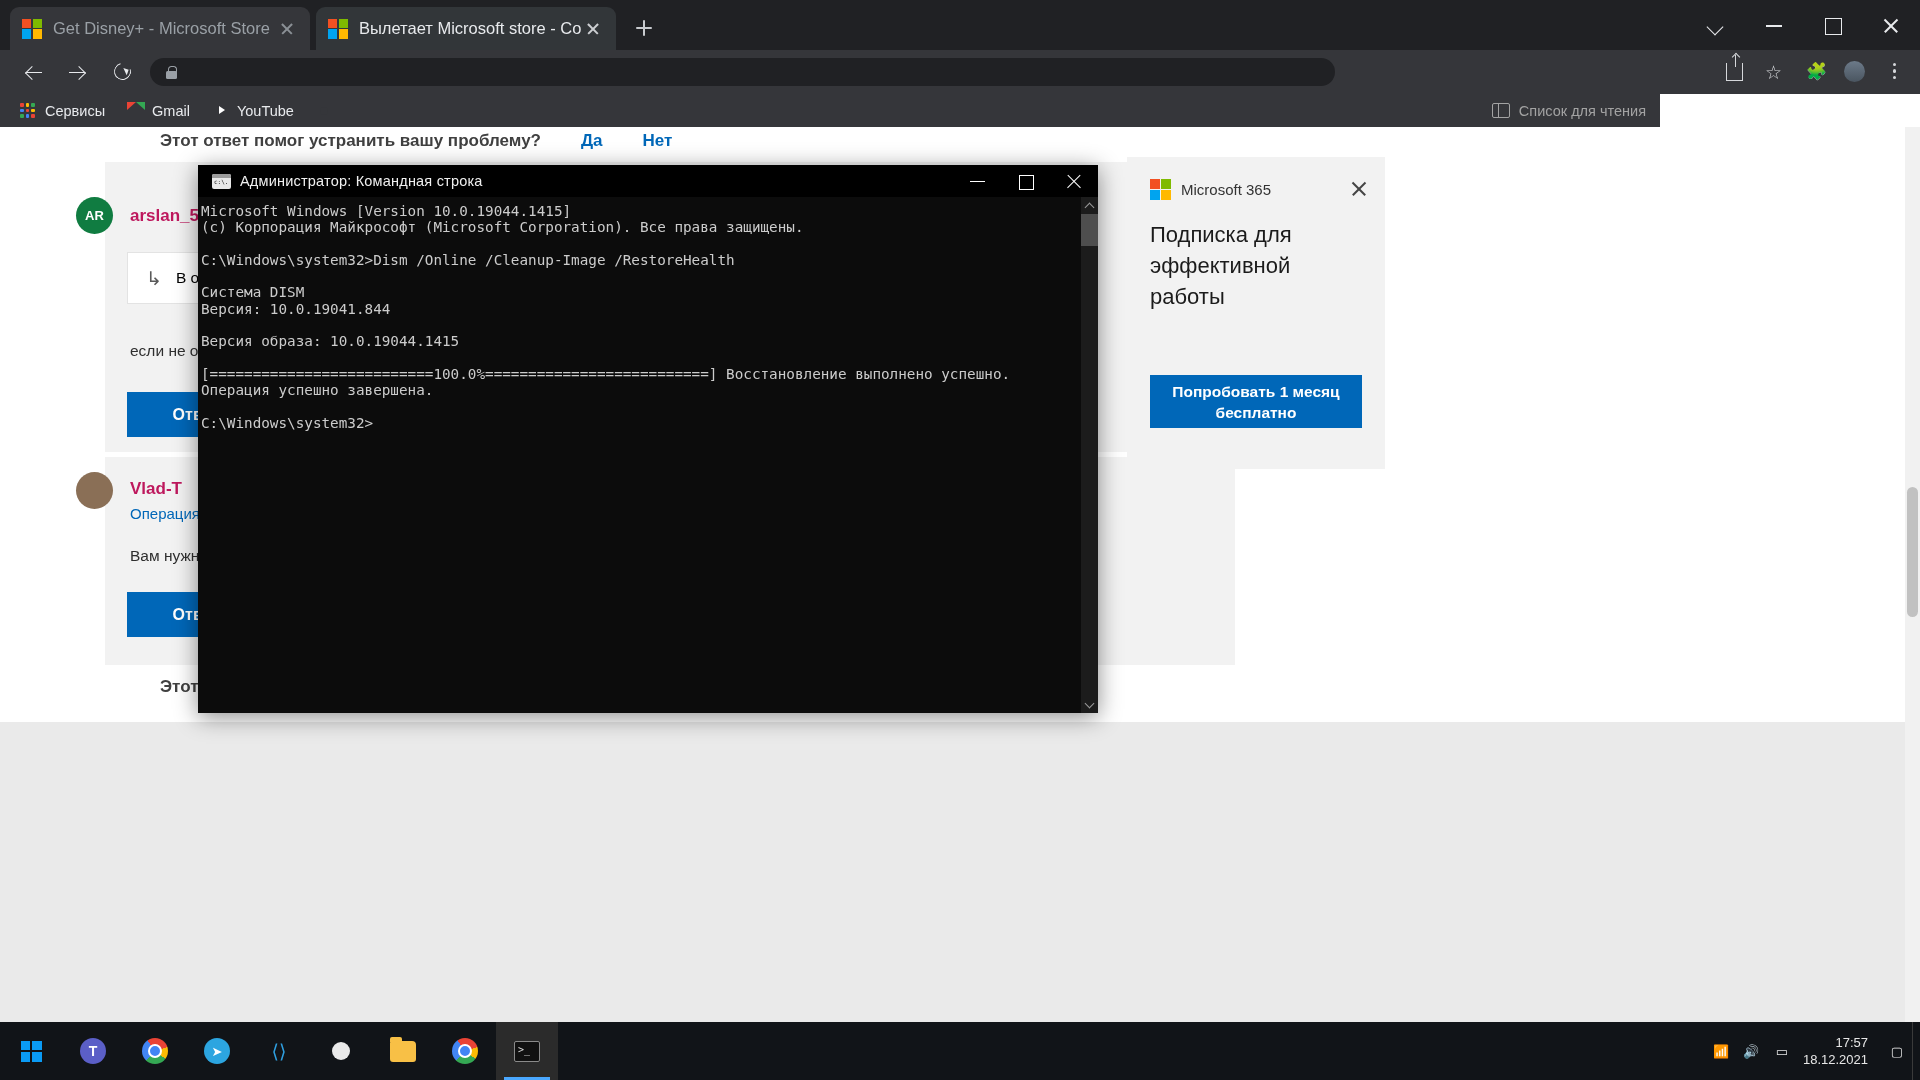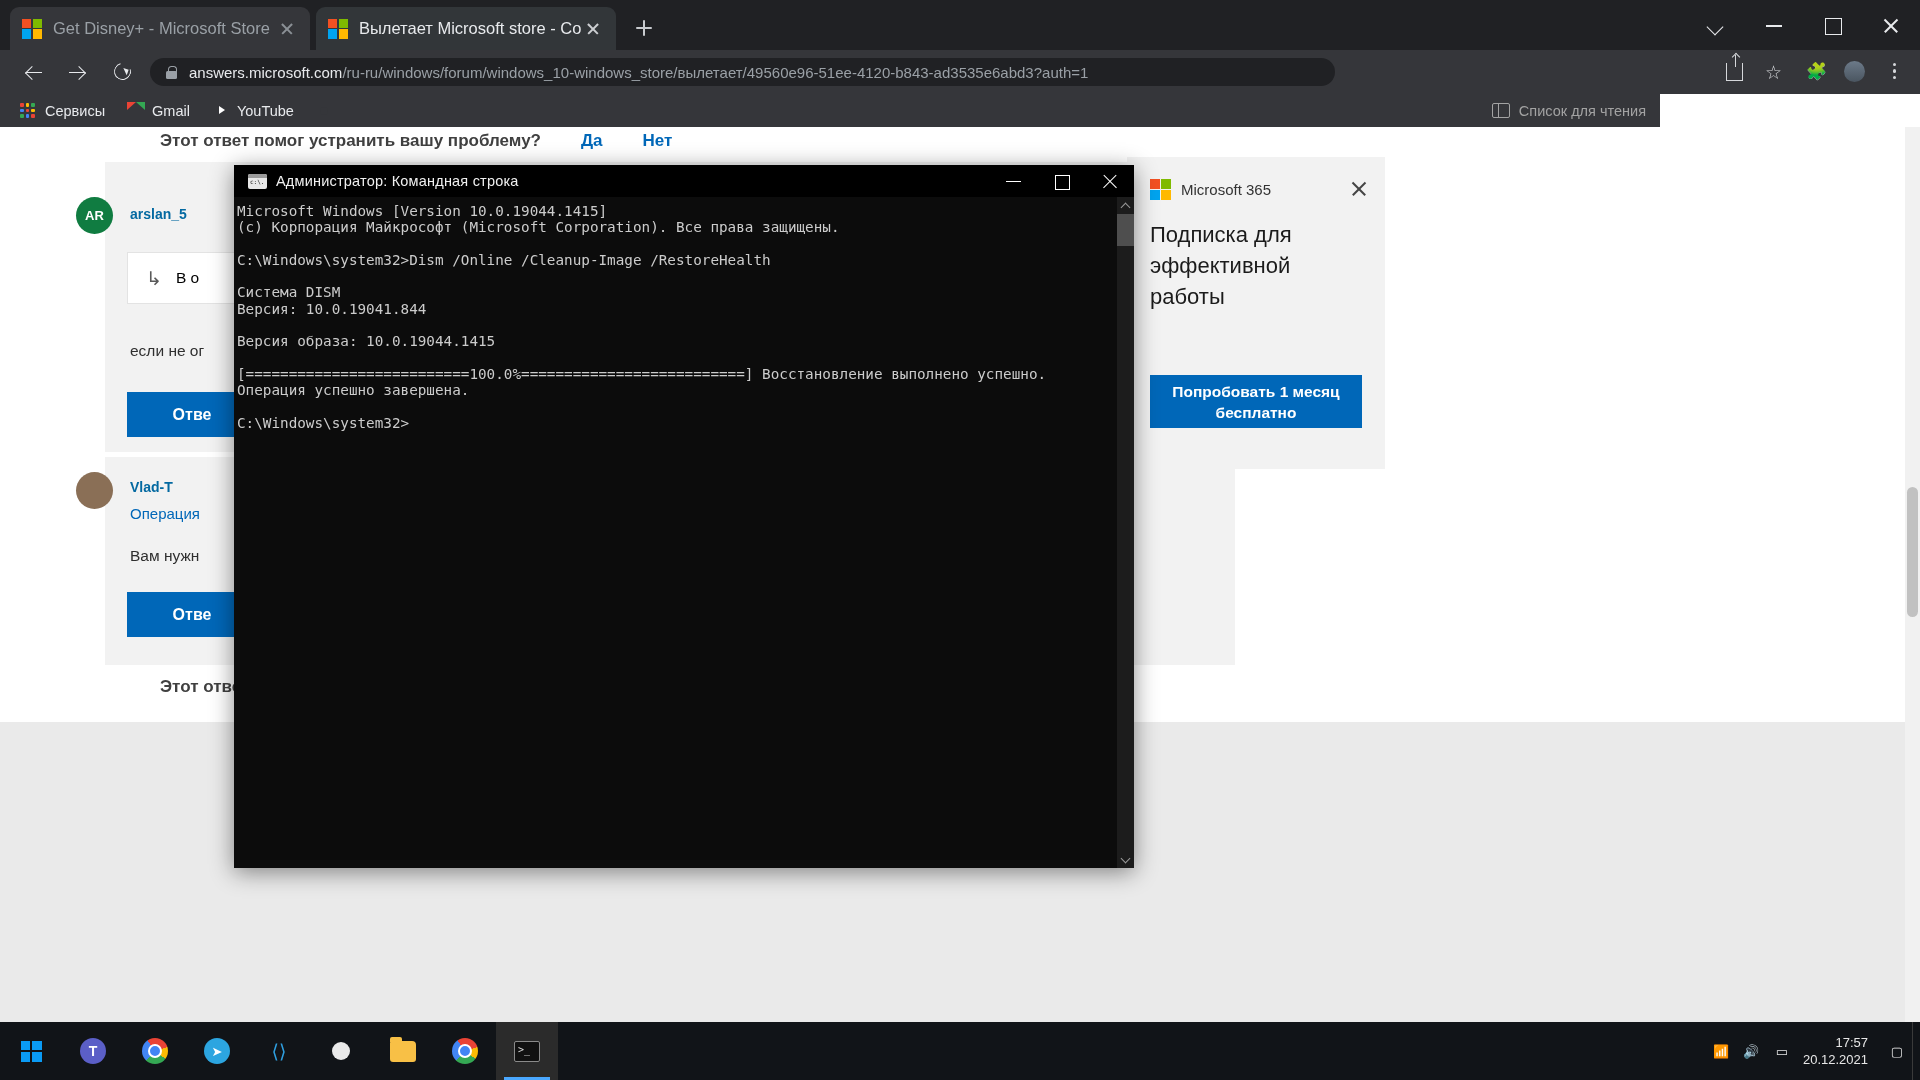--- a/index.html
+++ b/index.html
@@ -139,21 +139,21 @@
   .helpbar { position: absolute; left: 0; width: 1130px; height: 44px; background: #ffffff; display: flex; align-items: center; }
   .helpbar .q { font-size: 17px; font-weight: bold; color: #404040; margin-left: 55px; }
   .helpbar .yn { font-size: 17px; font-weight: bold; color: #0067b8; margin-left: 40px; }
 
   .post { position: absolute; background: #f2f2f2; width: 1130px; }
   .avatar-circle {
     position: absolute; width: 37px; height: 37px; border-radius: 50%;
     display: flex; align-items: center; justify-content: center;
     font-size: 13px; font-weight: bold; color: #fff;
   }
-  .user-name { position: absolute; font-size: 14px; font-weight: bold; color: #0369a1; }
+  .user-name { position: absolute; font-size: 17px; font-weight: bold; color: #be185d; }
   .user-role { position: absolute; font-size: 15px; color: #0067b8; }
   .post-text { position: absolute; font-size: 15.5px; color: #2f2f2f; }
   .quote-box { position: absolute; background: #fff; border: 1px solid #e3e3e3; display: flex; align-items: center; }
   .quote-arrow { font-size: 19px; color: #5a5a5a; margin: 0 14px 0 18px; }
   .quote-text { font-size: 15.5px; color: #000000; }
   .btn-blue {
     position: absolute; background: #0067b8; color: #fff; font-size: 16px; font-weight: bold;
     display: flex; align-items: center; justify-content: center;
   }
 
@@ -174,22 +174,22 @@
     background: #0067b8; color: #fff; font-size: 15.5px; font-weight: bold;
     display: flex; align-items: center; justify-content: center; text-align: center; line-height: 21px;
   }
 
   
   .pagescroll { position: absolute; right: 0; top: 127px; width: 15px; height: 953px; background: #f1f1f1; }
   .pagescroll .thumb { position: absolute; right: 2px; top: 360px; width: 11px; height: 130px; background: #c1c1c1; border-radius: 6px; }
 
   
   .console {
-    position: absolute; left: 198px; top: 165px; width: 900px; height: 703px;
-    background: #0c0c0c; box-shadow: 0 4px 22px rgba(0,0,0,.45); margin-left: 36px;
+    position: absolute; left: 198px; top: 165px; width: 900px; height: 548px;
+    background: #0c0c0c; box-shadow: 0 4px 22px rgba(0,0,0,.45);
   }
   .console-title {
     height: 32px; background: #000; display: flex; align-items: center;
     color: #f0f0f0; font-size: 14.5px;
   }
   .cmd-ico {
     width: 19px; height: 15px; margin: 0 9px 0 14px; background: #e8e8e8; border-radius: 2px;
     position: relative; flex: 0 0 19px;
   }
   .cmd-ico::before { content:""; position: absolute; left: 0; top: 0; width: 100%; height: 4px; background: #9b9b9b; border-radius: 2px 2px 0 0; }
@@ -292,21 +292,20 @@
     <div class="navbtn">
         <span class="reload-ico"></span>
       </div>
     <div class="navbtn">
         <span class="home-ico"></span>
       </div>
   </div>
 
   <div class="omnibox">
     <span class="lock"></span>
-    <span class="url"><b>answers.microsoft.com</b><span>/ru-ru/windows/forum/windows_10-windows_store/вылетает/49560e96-51ee-4120-b843-ad3535e6abd3?auth=1</span></span>
   </div>
 
   <div class="tb-right">
     <div class="tbicon">
         <span class="share-ico"></span>
       </div>
     <div class="tbicon">
         <span class="star-ico">☆</span>
       </div>
     <div class="tbicon">
@@ -485,20 +484,20 @@
     <div class="tb-item active">
         <span class="cmd-task"></span>
       </div>
 
     <div class="tray">
       <span class="tray-ico">📶</span>
       <span class="tray-ico">🔊</span>
       <span class="tray-ico">▭</span>
       <span class="clock">
         <div>17:57</div>
-        <div>20.12.2021</div>
+        <div>18.12.2021</div>
       </span>
       <span class="tray-ico">▢</span>
       <span class="showdesktop"></span>
     </div>
   </div>
 
 </div>
 
 </body></html>

